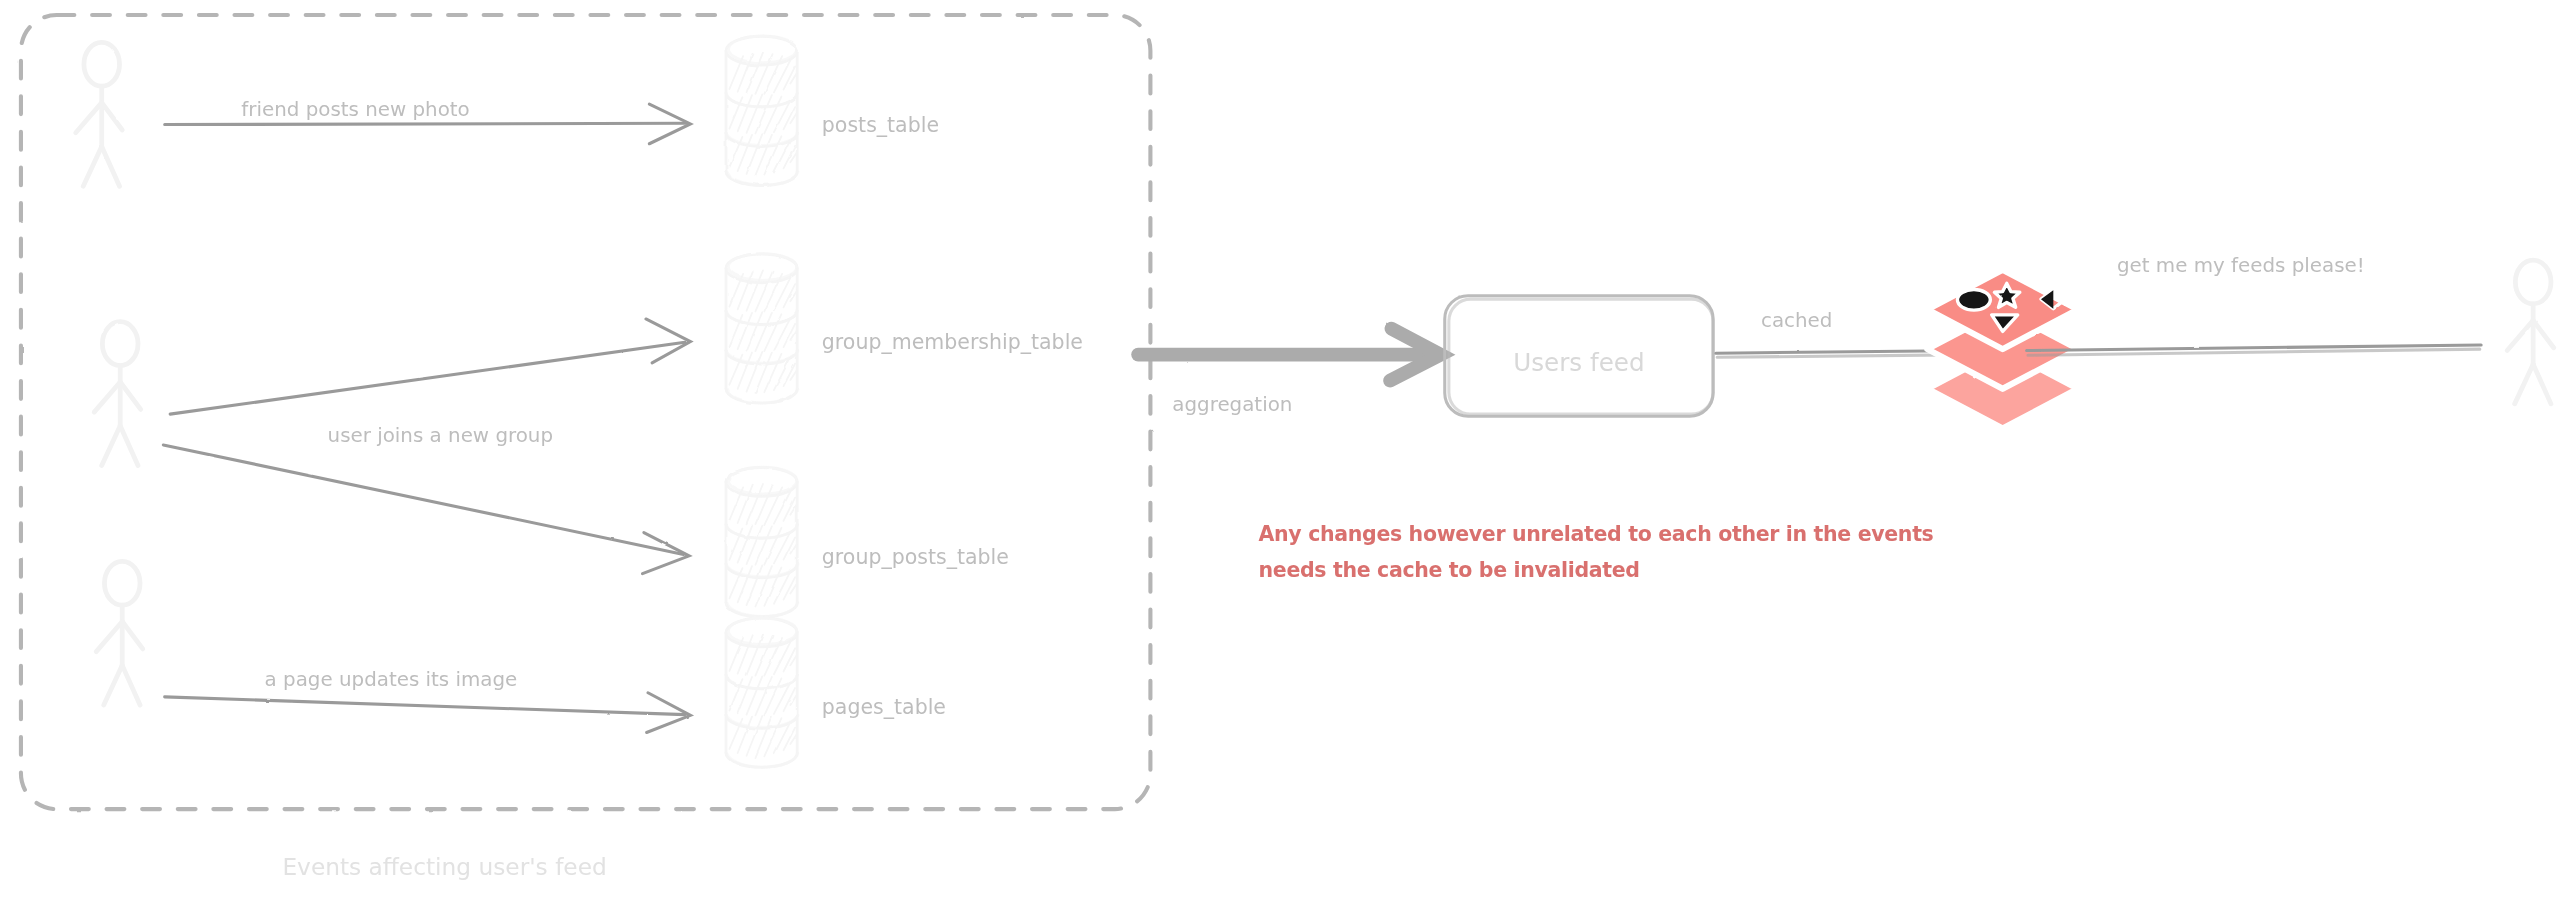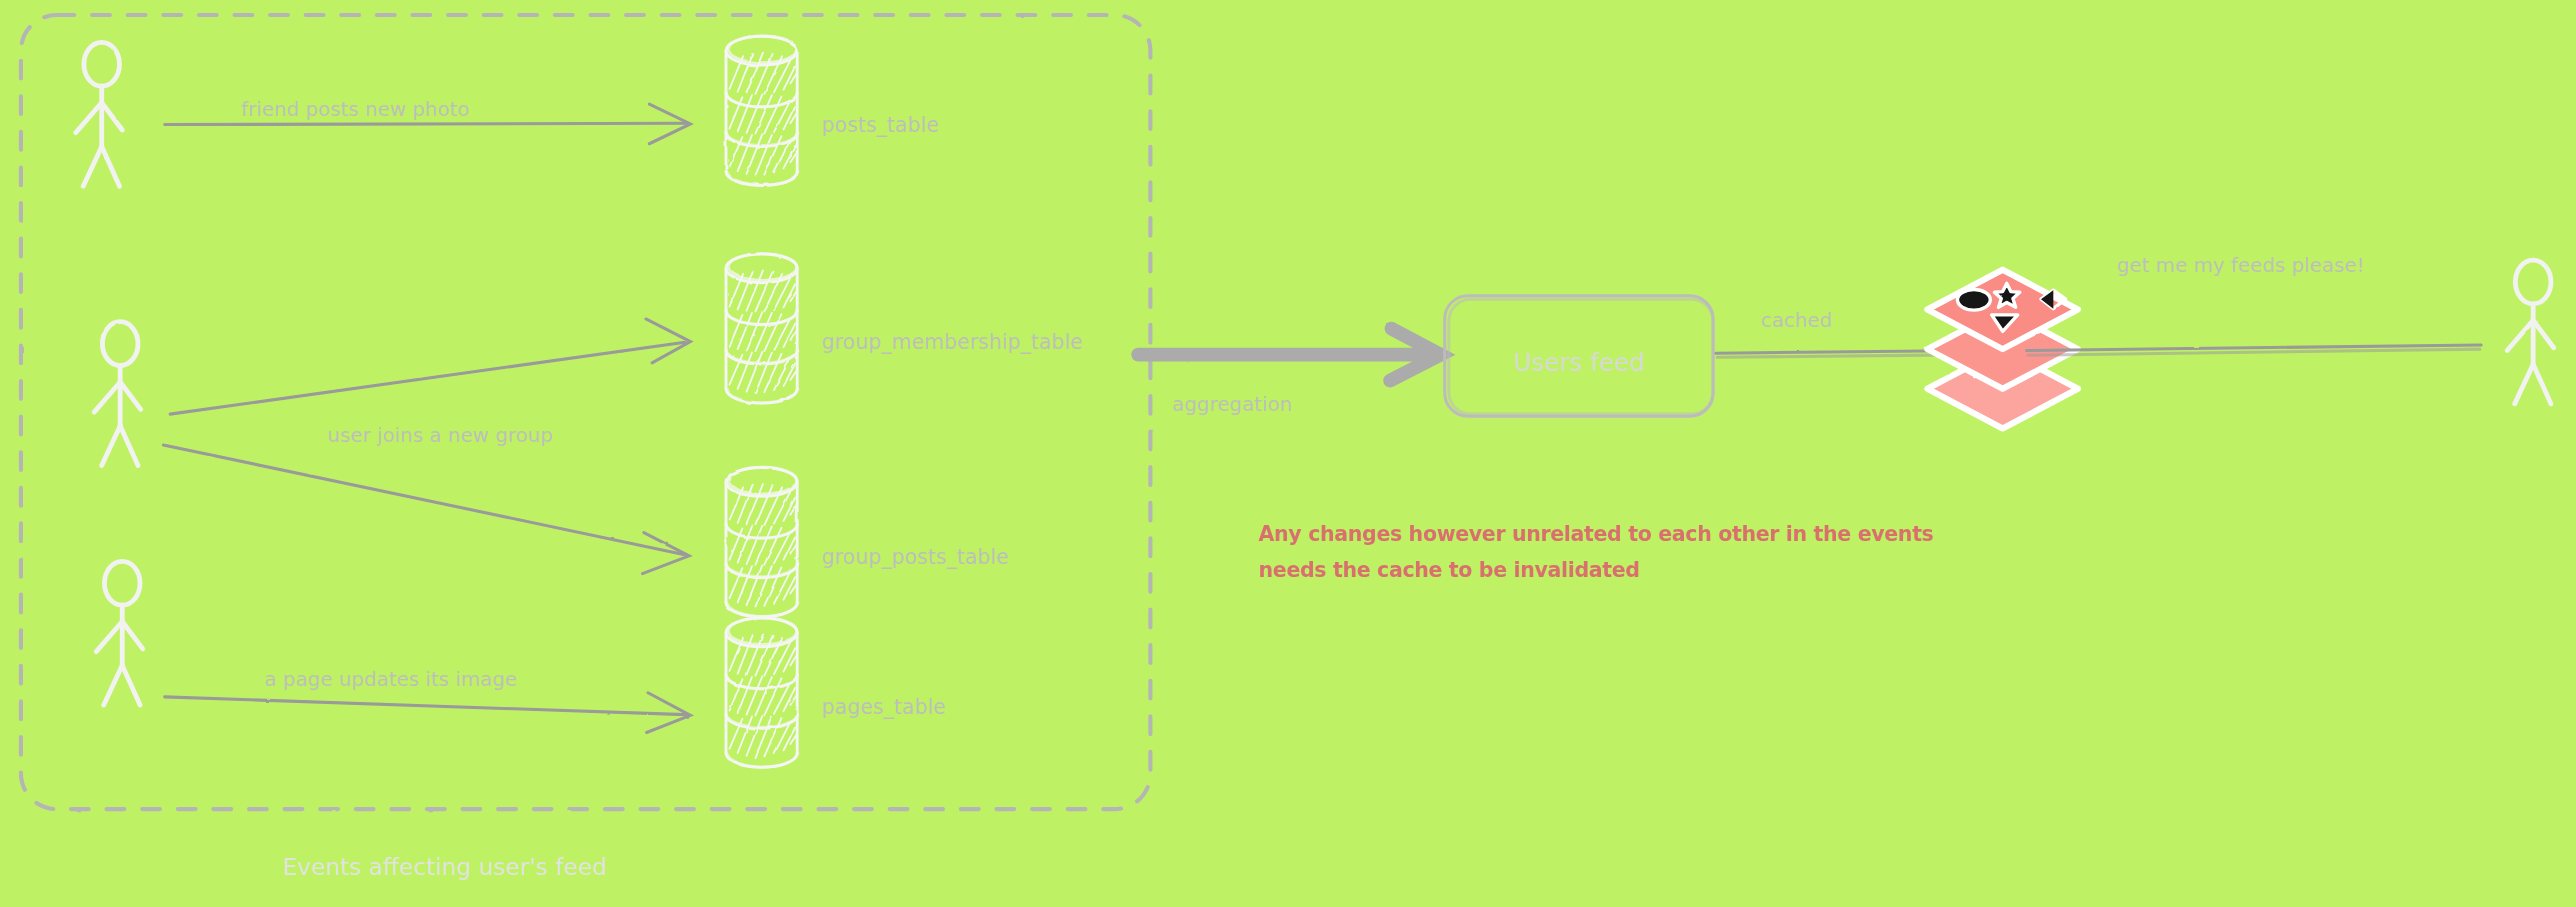--- a/index.html
+++ b/index.html
@@ -10,21 +10,21 @@
   body {
     width: 2576px;
     height: 907px;
     overflow: hidden;
     font-family: "DejaVu Sans", sans-serif;
   }
   #stage {
     position: relative;
     width: 2576px;
     height: 907px;
-    background: #bef264;
+    background: #ffffff;
   }
   #stage > svg {
     position: absolute;
     top: 0; left: 0;
     width: 2576px;
     height: 907px;
   }
   .sketch-text {
     font-family: "DejaVu Sans", sans-serif;
     fill: #c9c9c9;

